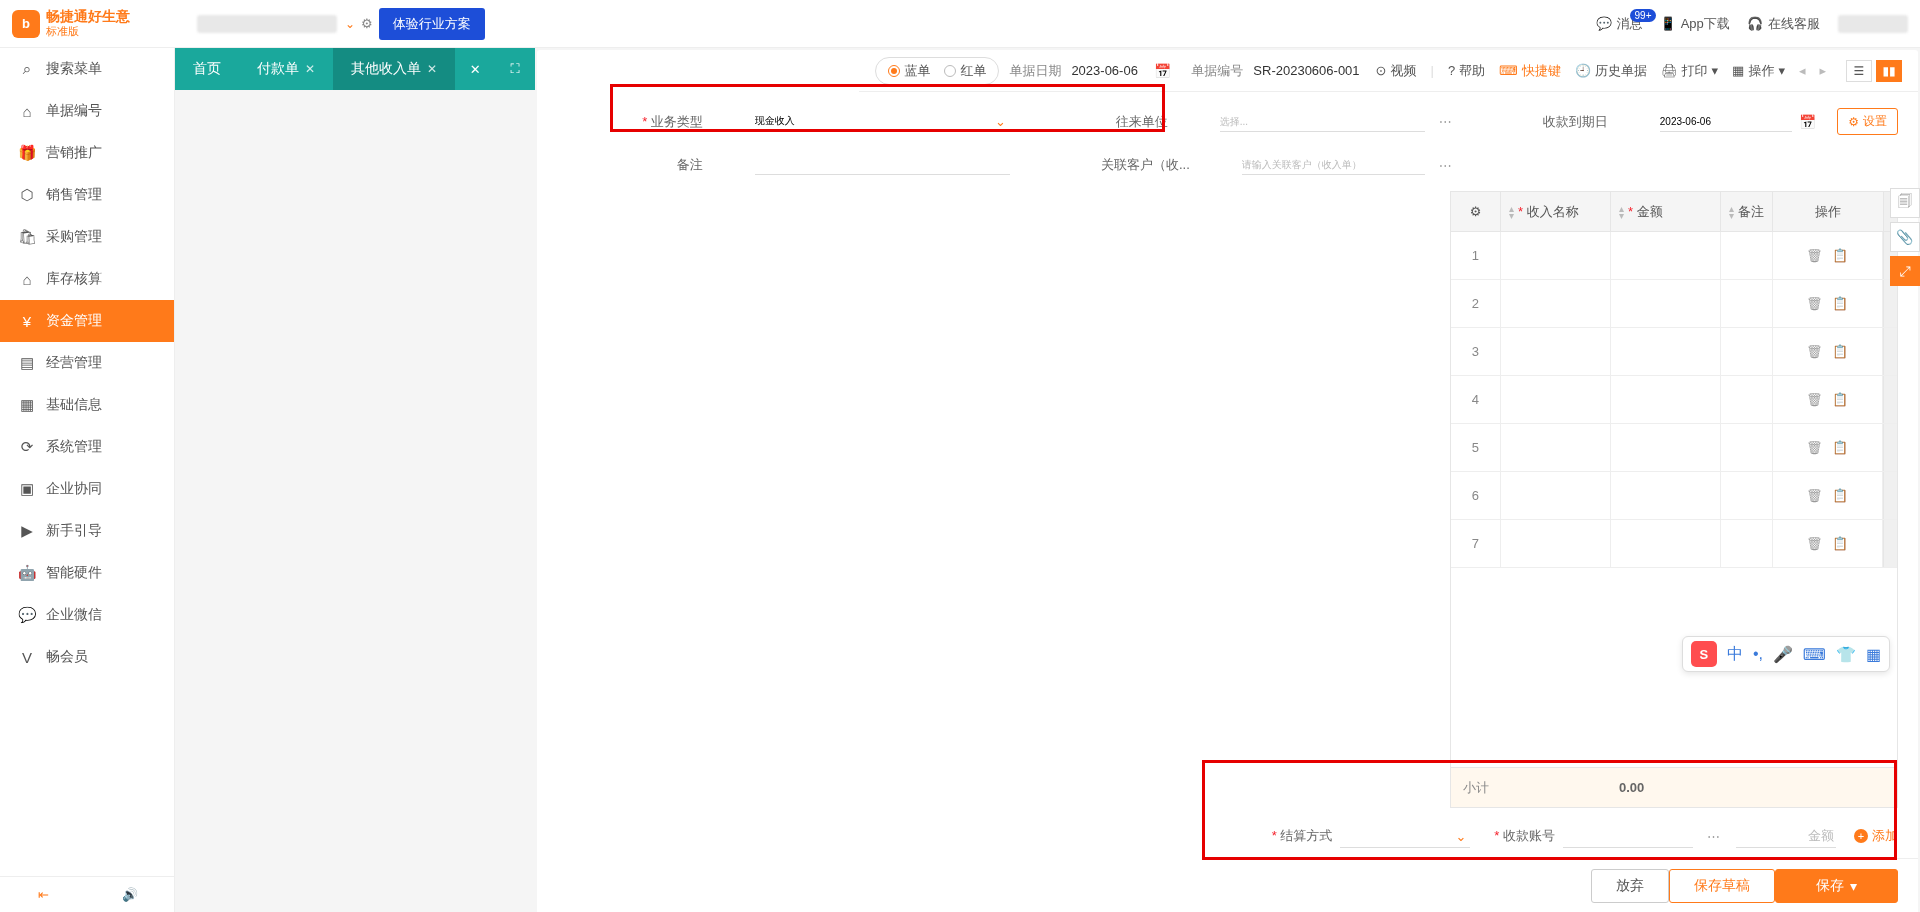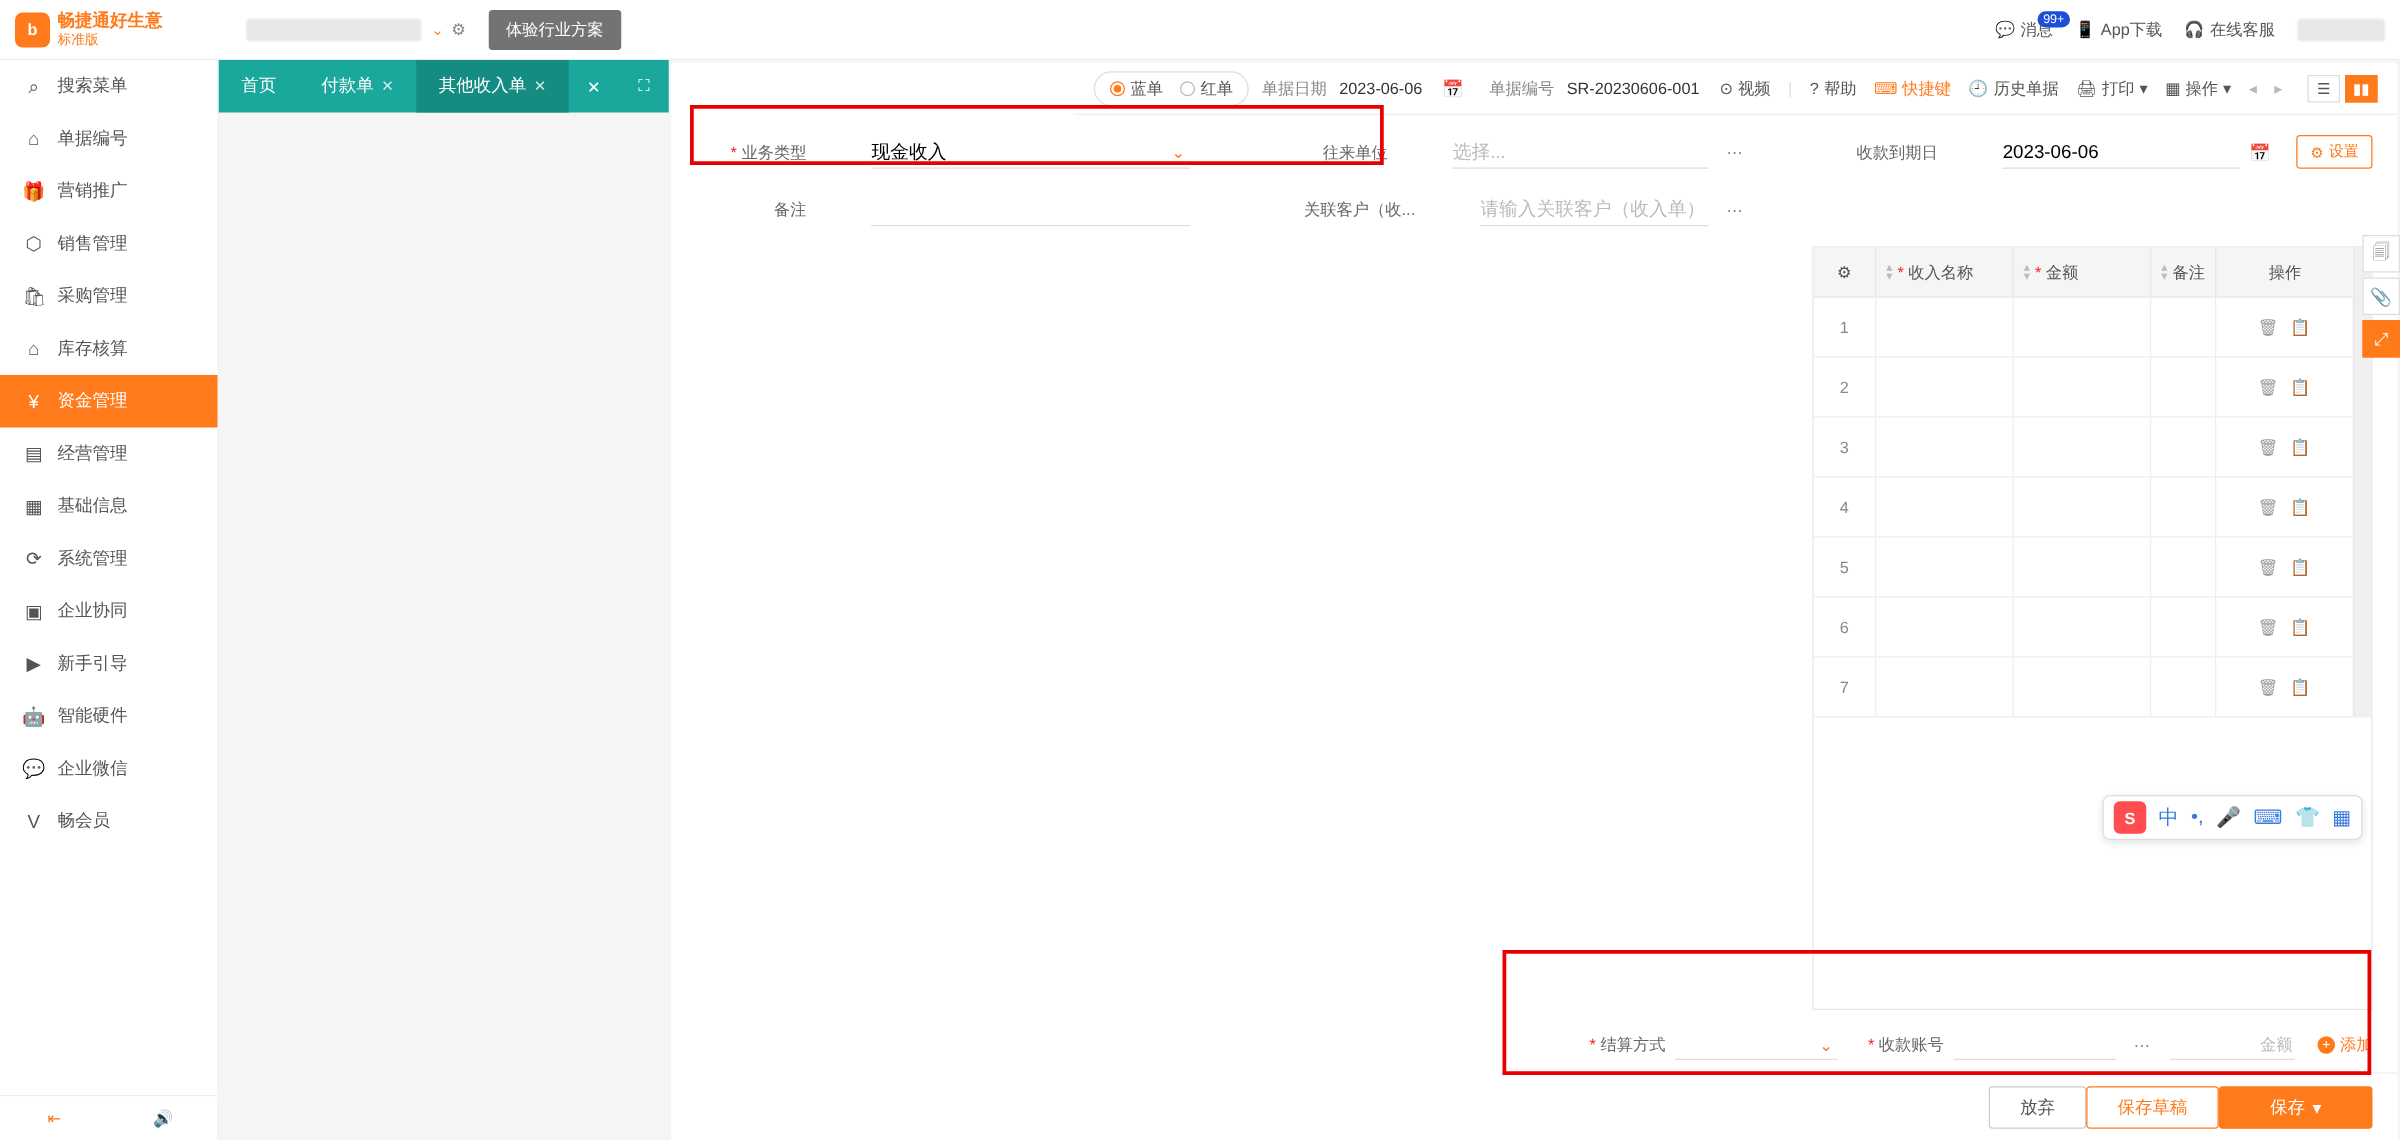--- a/index.html
+++ b/index.html
@@ -9,21 +9,21 @@
 
 .topbar { height: 48px; background: #fff; display: flex; align-items: center; padding: 0 12px; border-bottom: 1px solid #eee; }
 .logo-area { display: flex; align-items: center; width: 175px; }
 .logo-icon { width: 28px; height: 28px; background: #ff7a1a; border-radius: 6px; display:flex; align-items:center; justify-content:center; color:#fff; font-weight:bold; margin-right:6px;}
 .logo-text { color:#ff7a1a; font-weight:bold; font-size:14px;}
 .logo-sub { color:#ff7a1a; font-size:11px; margin-top:-2px;}
 .company-sel { display:flex; align-items:center; gap:8px; margin-left:10px;}
 .company-blur { width:140px; height:18px; background:#e8e8e8; border-radius:3px; filter:blur(1px);}
 .chev-down { color:#ff7a1a; font-size:12px;}
 .gear-btn { color:#888; padding:4px 6px; cursor:pointer;}
-.orange-btn { background:#737373; color:#fff; border:none; padding:7px 14px; border-radius:3px; margin-left:12px; cursor:pointer; font-size:13px;}
+.orange-btn { background:#1d4ed8; color:#fff; border:none; padding:7px 14px; border-radius:3px; margin-left:0; cursor:pointer; font-size:13px;}
 .top-right { margin-left:auto; display:flex; align-items:center; gap:18px; font-size:13px; color:#555;}
 .tr-item { display:flex; align-items:center; gap:4px; cursor:pointer; position:relative;}
 .badge { position:absolute; top:-6px; right:-14px; background:#1d4ed8; color:#fff; font-size:10px; padding:1px 5px; border-radius:8px;}
 .avatar-blur { width:70px; height:18px; background:#e8e8e8; border-radius:3px; filter:blur(1px);}
 
 
 .main-row { display:flex; flex:1; min-height:0;}
 .sidebar { width:175px; background:#fff; display:flex; flex-direction:column; border-right:1px solid #eee;}
 .side-item { display:flex; align-items:center; gap:10px; padding:12px 18px; color:#555; cursor:pointer; font-size:14px;}
 .side-item.active { background:#ff7a1a; color:#fff;}
@@ -58,21 +58,21 @@
 .view-toggle { display:flex; gap:4px; margin-left:6px;}
 .vt-btn { width:26px; height:22px; border:1px solid #ddd; display:flex; align-items:center; justify-content:center; cursor:pointer; font-size:12px;}
 .vt-btn.active { background:#ff7a1a; color:#fff; border-color:#ff7a1a;}
 
 
 .form-section { padding:6px 20px 6px 20px; position:relative}
 .form-row { display:flex; align-items:center; padding:10px 0; gap:20px;}
 .f-group { display:flex; align-items:center; gap:8px; min-width:0;}
 .f-label { width:88px; text-align:right; color:#666; font-size:13px;}
 .req::before { content:"* "; color:#f5222d;}
-.f-input { border:none; border-bottom:1px solid #ddd; padding:4px 0; font-size:15px; min-width:0;margin-left:44px;}
+.f-input { border:none; border-bottom:1px solid #ddd; padding:4px 0; font-size:10px; min-width:0;margin-left:44px;}
 .select-wrap { position:relative; display:flex; align-items:center;}
 .select-wrap .chev { position:absolute; right:4px; color:#ff7a1a; pointer-events:none;}
 .dots-btn { color:#888; cursor:pointer; padding:0 6px; letter-spacing:2px;}
 .setting-btn { border:1px solid #ff7a1a; color:#ff7a1a; background:#fff; padding:4px 10px; border-radius:3px; display:flex; align-items:center; gap:4px; cursor:pointer; font-size:12px;}
 
 
 .redbox { position:absolute; border:3px solid #e60000; pointer-events:none; z-index:5;}
 
 
 .tablewrap { flex:1; display:flex; flex-direction:column; padding:0 20px; min-height:0;}
@@ -446,20 +446,27 @@
                   <div class="td col-name"></div>
                   <div class="td col-amt"></div>
                   <div class="td col-note"></div>
                   <div class="td col-ops">
                     <span class="row-btn">🗑</span>
                     <span class="row-btn">📋</span>
                   </div>
                   <div class="scrollbar-fake"></div>
                 </div>
               </div>
+            <div class="tbl-sum">
+              <div class="td col-gear">小计</div>
+              <div class="td col-name"></div>
+              <div class="td col-amt" style="font-weight:bold">0.00</div>
+              <div class="td col-note"></div>
+              <div class="td col-ops"></div>
+            </div>
           </div>
         </div>
 
         <div class="settle-row" style="position:relative">
           <div class="redbox" style="left:-50px; top:-48px; width:695px; height:100px;"></div>
           <span class="f-label req">结算方式</span>
           <div class="select-wrap">
               <input class="settle-input" style="">
               <span class="chev">⌄</span>
             </div>

